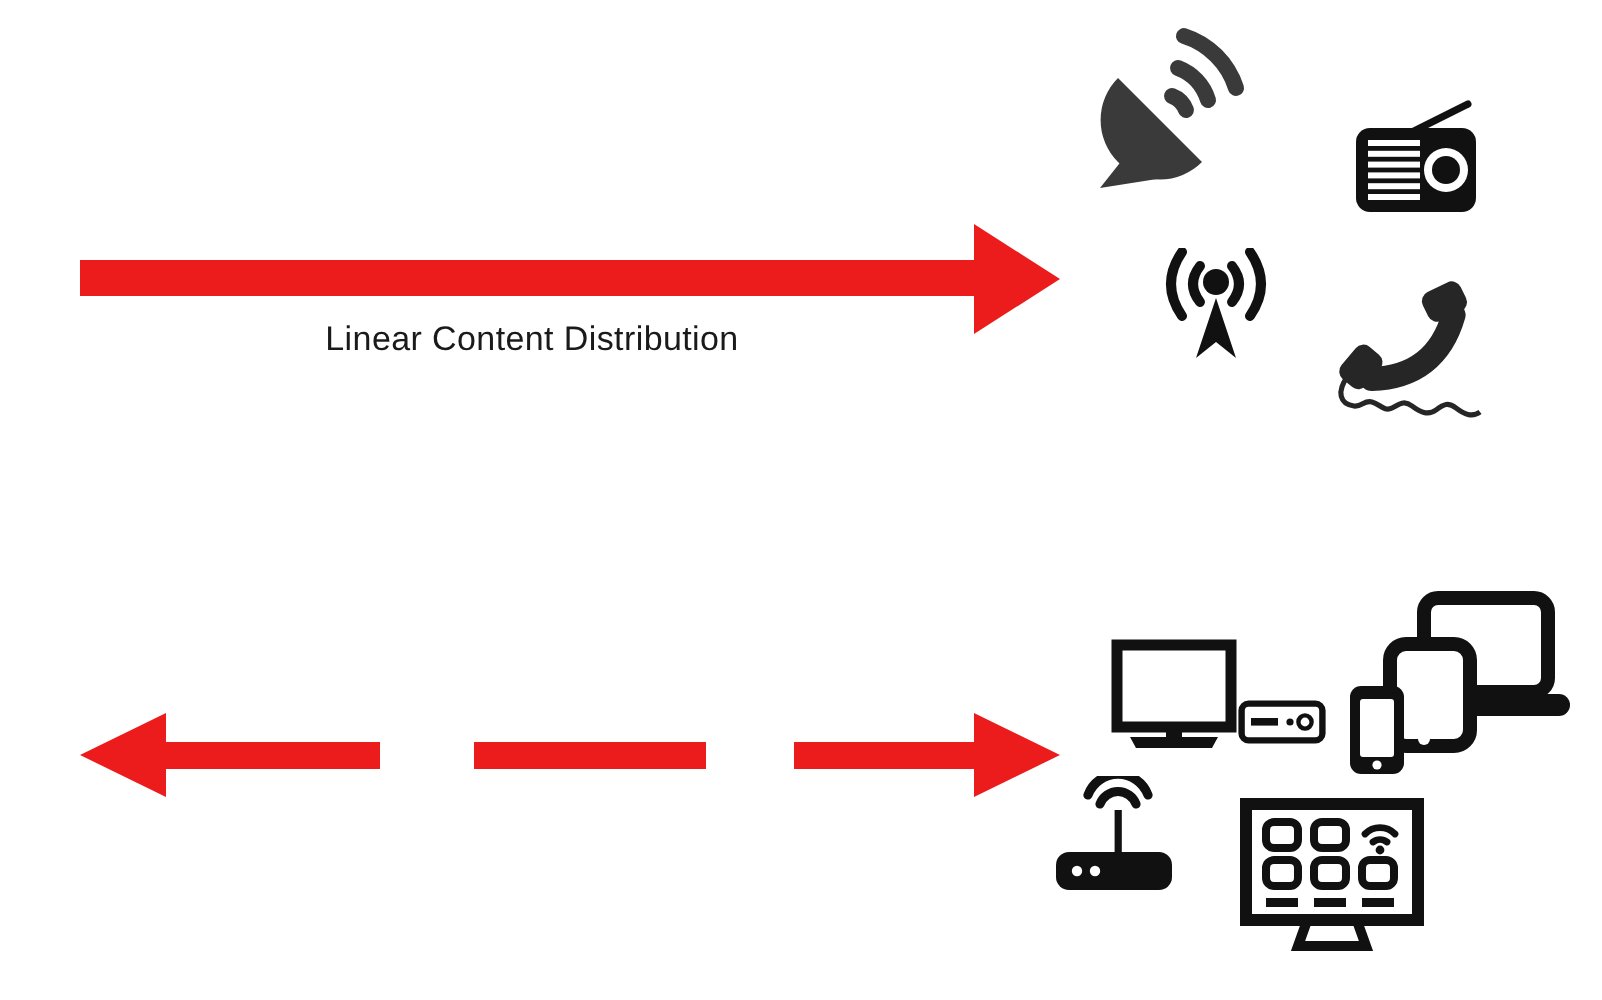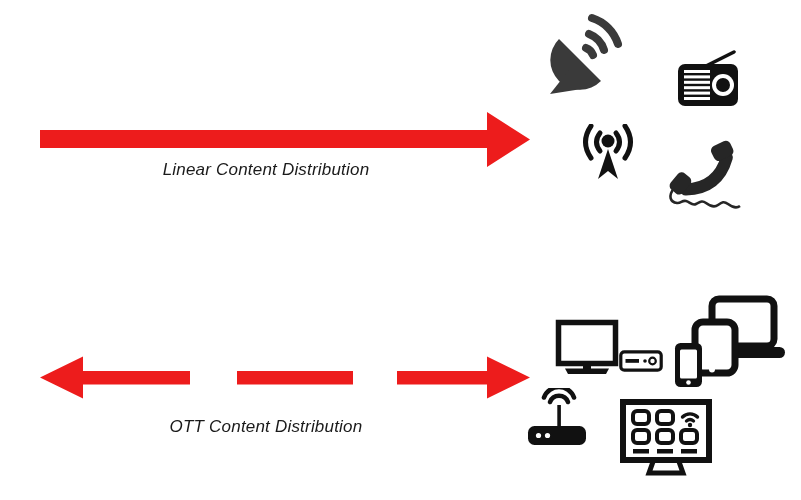--- a/index.html
+++ b/index.html
@@ -1,18 +1,18 @@
 <!DOCTYPE html>
 <html style="--background: #ffffff; --arrow-color: #ED1C1C; --icon-color: #111111; --satellite-color: #3a3a3a; --phone-color: #262626; --text-color: #1a1a1a;"><head>
 <meta charset="utf-8">
 <style>
   html,body{margin:0;padding:0;background:#fff;}
   #canvas{
     position:relative;width:801px;height:500px;background:var(--background,#fff);
-    font-family:"Liberation Sans", sans-serif;overflow:hidden;font-style:italic;
+    font-family:"Liberation Sans", sans-serif;overflow:hidden;
   }
   .abs{position:absolute;}
   .arrow{color:var(--arrow-color,#ED1C1C);}
   .icon{color:var(--icon-color,#111);}
   .icon.satellite{color:var(--satellite-color,#3a3a3a);}
   .icon.phone{color:var(--phone-color,#262626);}
   .flow-label{
     position:absolute;left:33px;width:466px;text-align:center;
     font-size:17px;color:var(--text-color,#1a1a1a);letter-spacing:0.2px;
   }
@@ -32,21 +32,20 @@
   <div class="flow-label" style="top:160px;">Linear Content Distribution</div>
 
   <div class="abs arrow" style="left:35px;top:350px;width:500px;height:56px;">
     <svg viewBox="0 0 500 56">
       <polygon fill="currentColor" points="5,27.5 48,6.5 48,21 155,21 155,34.5 48,34.5 48,48.5"></polygon>
       <rect fill="currentColor" x="202" y="21" width="116" height="13.5"></rect>
       <polygon fill="currentColor" points="362,21 452,21 452,6.5 495,27.5 452,48.5 452,34.5 362,34.5"></polygon>
     </svg>
   </div>
 
-  <div class="flow-label" style="top:417px;">OTT Content Distribution</div>
 
   <div class="abs icon satellite" style="left:546px;top:10px;width:78px;height:88px;">
     <svg viewBox="0 0 78 88">
       <path fill="currentColor" d="M13 29 A29.5 29.5 0 0 0 55 71 Z"></path>
       <path fill="currentColor" d="M23 60 L42 78 L4 84 Z"></path>
       <g fill="none" stroke="currentColor" stroke-width="8" stroke-linecap="round">
         <path d="M46 8 A40 40 0 0 1 72 34"></path>
         <path d="M43 24 A25 25 0 0 1 58 40"></path>
         <path d="M40 38 A12 12 0 0 1 47 45"></path>
       </g>

